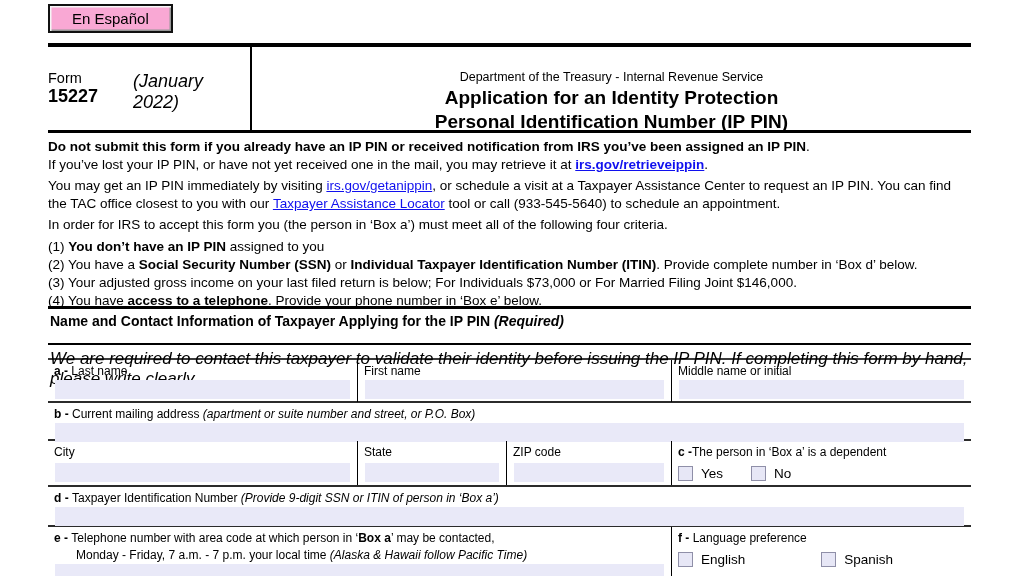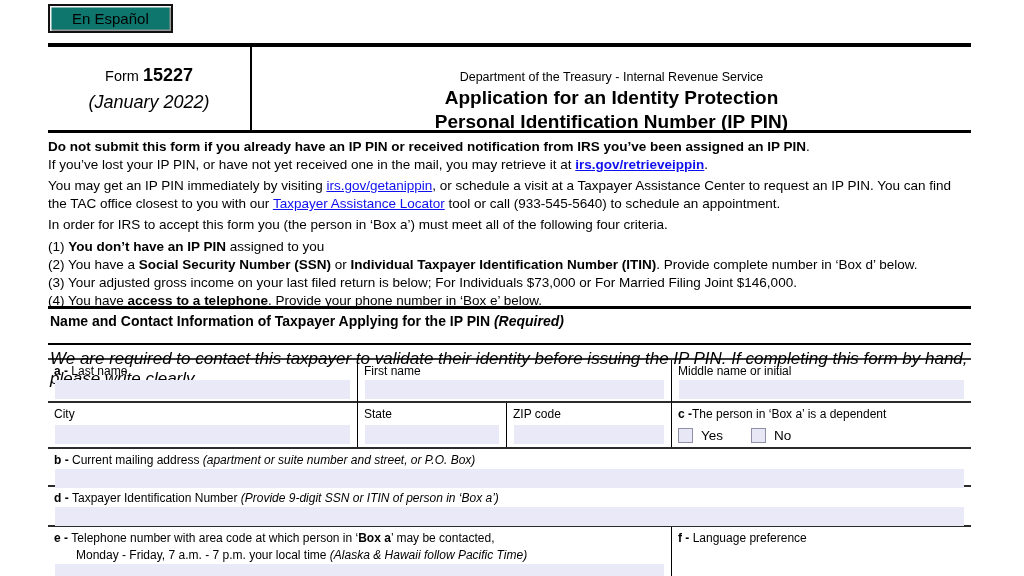--- a/index.html
+++ b/index.html
@@ -8,35 +8,35 @@
     position: relative; width: 1024px; height: 576px; overflow: hidden;
     background: #ffffff; color: #000;
     font-family: "Liberation Sans", "DejaVu Sans", sans-serif;
   }
   .b { font-weight: bold; }
   .i { font-style: italic; }
   .lnk { color: #1010ee; text-decoration: underline; }
 
   .lang-btn {
     position: absolute; left: 48px; top: 4px; height: 29px; padding: 0 22px;
-    background: #0f766e; border: 2px solid #111; font-size: 15px; color: #000;
+    background: #f9a8d4; border: 2px solid #111; font-size: 15px; color: #000;
     font-family: "Liberation Sans", "DejaVu Sans", sans-serif;
     box-shadow: inset 1.5px 1.5px 0 #f6f6f6, inset -1.5px -1.5px 0 #969696;
     cursor: pointer;
   }
 
   .form { position: absolute; left: 48px; top: 43px; width: 923px; }
 
   .form-header {
     border-top: 4px solid #000; border-bottom: 3px solid #000;
     display: flex; height: 90px;
   }
   .h-left {
     width: 204px; border-right: 2.5px solid #000;
-    display: flex; flex-direction: column; justify-content: center; align-items: center;
+    display: flex; flex-direction: row; justify-content: center; align-items: center;
   }
   .h-left .form-no { font-size: 14.5px; }
   .h-left .form-no .num { font-size: 18px; font-weight: bold; }
   .h-left .rev { font-size: 18px; margin-top: 6px; font-style: italic; }
   .h-right { flex: 1; text-align: center; padding-top: 23px; }
   .h-right .agency { font-size: 12.5px; }
   .h-right .title { font-size: 19px; font-weight: bold; line-height: 24px; margin-top: 2px; }
 
   .instructions { height: 176px; border-bottom: 3px solid #000; padding-top: 5px; }
   .instructions p { font-size: 13.5px; line-height: 18px; margin-bottom: 0; }
@@ -114,20 +114,27 @@
       <div class="cell">
         <div class="lbl">First name</div>
         <div class="field"></div>
       </div>
       <div class="cell">
         <div class="lbl">Middle name or initial</div>
         <div class="field"></div>
       </div>
     </div>
 
+    <div class="row row-b">
+      <div class="cell">
+        <div class="lbl"><span class="b">b - </span><span>Current mailing address </span><span class="i">(apartment or suite number and street, or P.O. Box)</span></div>
+        <div class="field"></div>
+      </div>
+    </div>
+
     <div class="row row-city">
       <div class="cell">
         <div class="lbl">City</div>
         <div class="field"></div>
       </div>
       <div class="cell">
         <div class="lbl">State</div>
         <div class="field"></div>
       </div>
       <div class="cell">
@@ -138,39 +145,38 @@
         <div class="lbl"><span class="b">c -</span><span>The person in ‘Box a’ is a dependent</span></div>
         <div class="cb-line">
           <span class="cb"></span>
           <span class="cb-lbl">Yes</span>
           <span class="cb gap-yesno"></span>
           <span class="cb-lbl">No</span>
         </div>
       </div>
     </div>
 
-    <div class="row row-b">
-      <div class="cell">
-        <div class="lbl"><span class="b">b - </span><span>Current mailing address </span><span class="i">(apartment or suite number and street, or P.O. Box)</span></div>
-        <div class="field"></div>
-      </div>
-    </div>
-
     <div class="row row-d">
       <div class="cell">
         <div class="lbl"><span class="b">d - </span><span>Taxpayer Identification Number </span><span class="i">(Provide 9-digit SSN or ITIN of person in ‘Box a’)</span></div>
         <div class="field"></div>
       </div>
     </div>
 
     <div class="row row-ef">
       <div class="cell">
         <div class="lbl"><span class="b">e - </span><span>Telephone number with area code at which person in ‘</span><span class="b">Box a</span><span>’ may be contacted,</span></div>
         <div class="lbl indent"><span>Monday - Friday, 7 a.m. - 7 p.m. your local time </span><span class="i">(Alaska &amp; Hawaii follow Pacific Time)</span></div>
         <div class="field"></div>
       </div>
       <div class="cell">
         <div class="lbl"><span class="b">f - </span><span>Language preference</span></div>
+        <div class="cb-line">
+          <span class="cb"></span>
+          <span class="cb-lbl">English</span>
+          <span class="cb gap-lang"></span>
+          <span class="cb-lbl">Spanish</span>
+        </div>
       </div>
     </div>
 
   </div>
 </div>
 
 </body></html>

